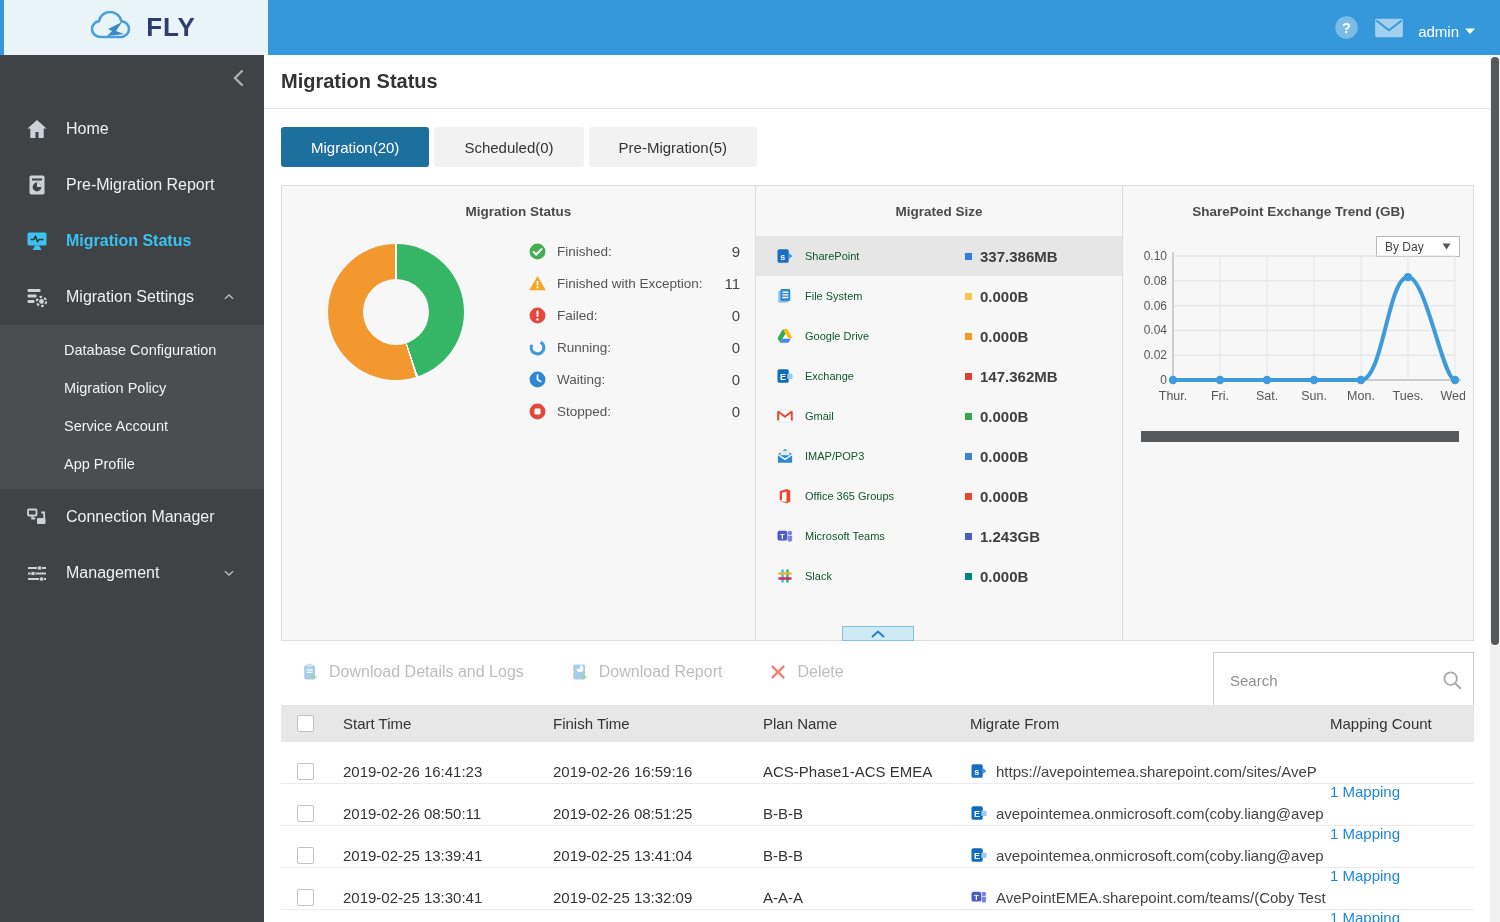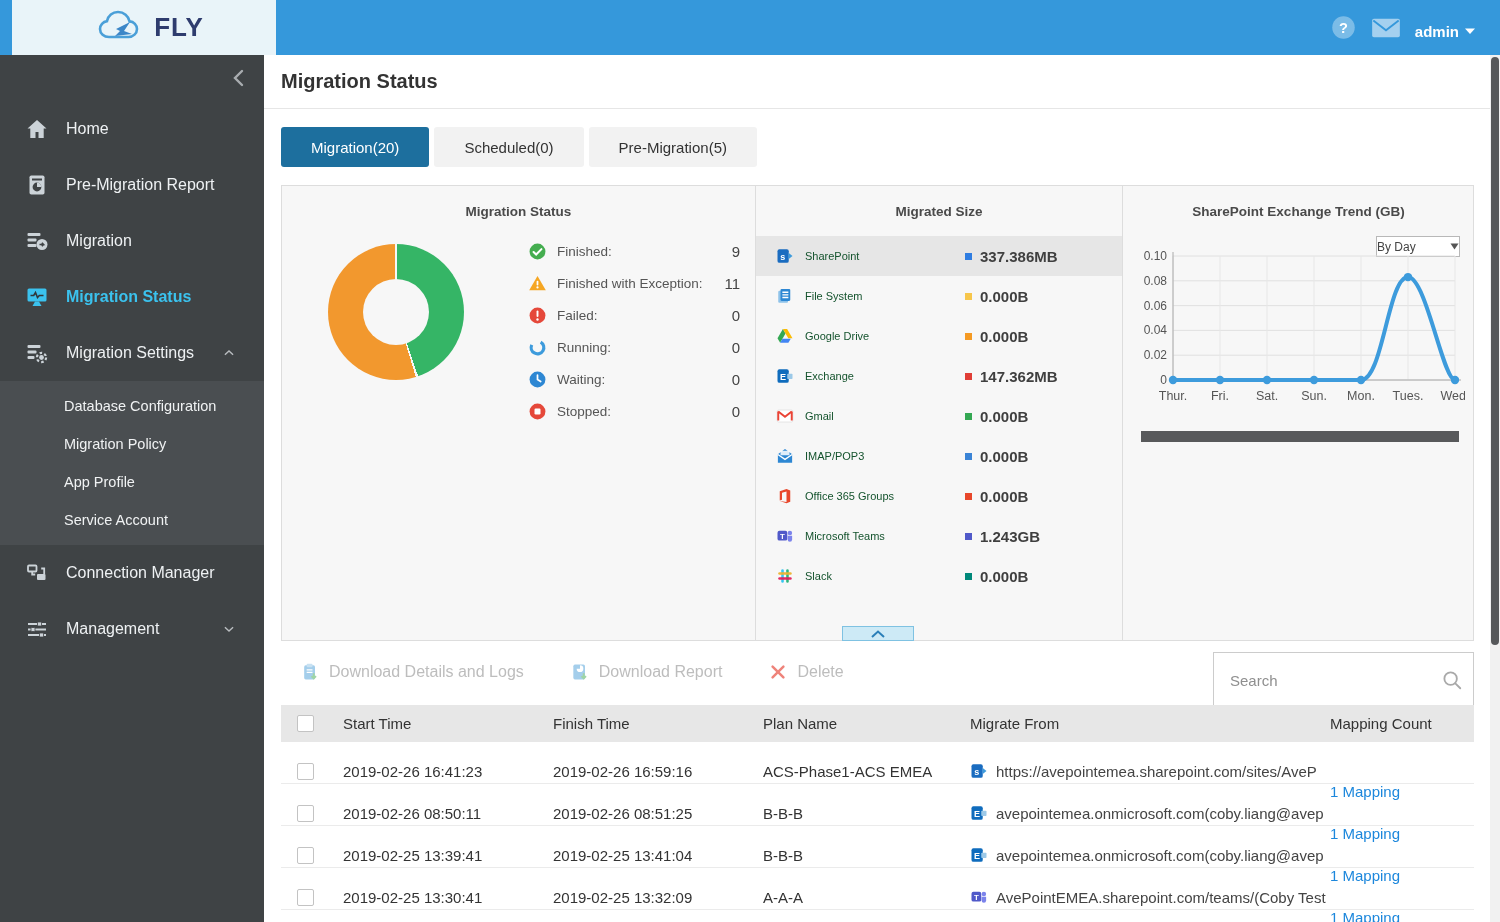--- a/index.html
+++ b/index.html
@@ -1,24 +1,24 @@
 <!DOCTYPE html>
 <html><head>
 <meta charset="utf-8">
 <style>
   * { margin:0; padding:0; box-sizing:border-box; }
   html,body { width:1500px; height:922px; overflow:hidden; font-family:"Liberation Sans", sans-serif; background:#fff; }
   .app { position:relative; width:1500px; height:922px; }
 
   
   .topbar { position:absolute; left:0; top:0; width:1500px; height:55px; background:#3598db; }
-  .brand { position:absolute; left:12px; top:0; width:264px; height:55px; background:#e9f4f9; display:flex; align-items:center; justify-content:center; gap:6px;padding-left:12px; }
+  .brand { position:absolute; left:4px; top:0; width:264px; height:55px; background:#e9f4f9; display:flex; align-items:center; justify-content:center; gap:6px;padding-left:12px; }
   .brand .fly-text { font-size:26px; font-weight:bold; color:#2e3c6e; letter-spacing:1px; }
   .top-right { position:absolute; right:24px; top:0; height:55px; display:flex; align-items:center; gap:14px; }
-  .top-right .user { color:#fff; font-size:15px; font-weight:bold; display:flex; align-items:center; gap:5px; cursor:pointer;margin-top:8px; }
+  .top-right .user { color:#fff; font-size:15px; font-weight:normal; display:flex; align-items:center; gap:5px; cursor:pointer;margin-top:8px; }
 
   
   .sidebar { position:absolute; left:0; top:55px; width:264px; height:867px; background:#3f4345; }
   .side-collapse { height:46px; display:flex; align-items:center; justify-content:flex-end; padding-right:18px; }
   .side-item { height:56px; display:flex; align-items:center; padding:0 20px 0 22px; cursor:pointer; color:#eef1f3; font-size:16px; }
   .side-item .ic { width:30px; display:flex; justify-content:center; }
   .side-item .lbl { margin-left:14px; flex:1; }
   .side-item.active .lbl { color:#3bc2ee; font-weight:bold; }
   .submenu { background:#4a4e51; padding:6px 0; }
   .sub-item { height:38px; display:flex; align-items:center; padding-left:64px; color:#f0f2f3; font-size:14.5px; cursor:pointer; }
@@ -48,21 +48,21 @@
   .legend .lrow .ic { float:left; margin-right:10px; margin-top:1px; }
   .legend .lrow .val { float:right; font-size:15px; color:#444; }
 
   .sizelist { position:absolute; top:50px; left:0; right:0; }
   .srow { height:40px; display:flex; align-items:center; padding-left:20px; cursor:pointer; }
   .srow.selected { background:#e6e6e6; }
   .srow .nm { margin-left:11px; font-size:11px; color:#14532d; width:160px; }
   .srow .bullet { width:7px; height:7px; margin-right:8px; }
   .srow .sz { font-size:15px; font-weight:bold; color:#3f3f3f; }
 
-  .byday { position:absolute; right:14px; top:50px; width:84px; height:21px; background:#fff; border:1px solid #b8b8b8; display:flex; align-items:center; justify-content:space-between; padding:0 0; font-size:12px; color:#444; cursor:pointer; }
+  .byday { position:absolute; right:14px; top:50px; width:84px; height:21px; background:#fff; border:1px solid #b8b8b8; display:flex; align-items:center; justify-content:space-between; padding:0 8px; font-size:12px; color:#444; cursor:pointer; }
   .trend-svg { position:absolute; left:10px; top:58px; }
   .hscroll { position:absolute; left:18px; top:245px; width:318px; height:11px; background:#58595b; }
 
   .collapse-btn { position:absolute; left:50%; transform:translateX(-50%); bottom:-1px; width:72px; height:15px; background:#cdeaf6; border:1px solid #7fc2e2; display:flex; align-items:center; justify-content:center; cursor:pointer; }
 
   
   .toolbar { position:absolute; left:17px; top:594px; width:1193px; height:46px; display:flex; align-items:center; }
   .tbtn { display:flex; align-items:center; gap:9px; font-size:16px; color:#bdbdbd; cursor:default; margin-right:46px; }
   .tbtn:first-child { margin-left:19px; }
   .tbtn .ic { opacity:.55; display:flex; }
@@ -141,32 +141,20 @@
           <span class="ic" style="display: flex;">
             <svg width="24" height="24" viewBox="0 0 24 24">
               <rect x="4.5" y="2.5" width="15" height="19" rx="1.8" fill="#ccd3d8"></rect>
               <rect x="7" y="5.5" width="10" height="2" fill="#3f4345"></rect>
               <circle cx="12" cy="14" r="4.4" fill="#3f4345"></circle>
               <path d="M12 14V9.6a4.4 4.4 0 0 1 4.4 4.4z" fill="#ccd3d8"></path>
             </svg>
           </span>
           <span class="lbl">Pre-Migration Report</span>
         </div>
-        <div class="side-item">
-          <span class="ic" style="display: flex;">
-            <svg width="24" height="24" viewBox="0 0 24 24">
-              <rect x="2.5" y="4" width="13" height="3" rx="1" fill="#ccd3d8"></rect>
-              <rect x="2.5" y="9.5" width="9" height="3" rx="1" fill="#ccd3d8"></rect>
-              <rect x="2.5" y="15" width="9" height="3" rx="1" fill="#ccd3d8"></rect>
-              <circle cx="17" cy="15.5" r="5.5" fill="#ccd3d8"></circle>
-              <path d="M14.5 15.5h4l-1.6-1.8M18.5 15.5l-1.6 1.8" stroke="#3f4345" stroke-width="1.6" fill="none"></path>
-            </svg>
-          </span>
-          <span class="lbl">Migration</span>
-        </div>
         <div class="side-item active">
           <span class="ic" style="display: flex;">
             <svg width="24" height="24" viewBox="0 0 24 24">
               <rect x="2.5" y="3.5" width="19" height="13" rx="1.5" fill="#3bc2ee"></rect>
               <path d="M5.5 10.5h3.2l1.8-3 2 5 1.8-2h4.2" fill="none" stroke="#30373b" stroke-width="1.6"></path>
               <path d="M10 16.5 7.5 21h9L14 16.5z" fill="#3bc2ee"></path>
             </svg>
           </span>
           <span class="lbl">Migration Status</span>
         </div>
@@ -184,22 +172,22 @@
           <span class="ic" style="display: flex;">
             <svg width="14" height="14" viewBox="0 0 24 24">
               <path d="M5 15l7-6.5L19 15" fill="none" stroke="#b9bdc0" stroke-width="2.4"></path>
             </svg>
           </span>
         </div>
       </nav>
     <div id="side-sub" class="submenu">
         <div class="sub-item">Database Configuration</div>
         <div class="sub-item">Migration Policy</div>
+        <div class="sub-item">Service Account</div>
         <div class="sub-item">App Profile</div>
-        <div class="sub-item">Service Account</div>
       </div>
     <nav id="side-bottom">
         <div class="side-item">
           <span class="ic" style="display: flex;">
             <svg width="24" height="24" viewBox="0 0 24 24">
               <rect x="3" y="4.5" width="8.5" height="6" rx="1" fill="none" stroke="#ccd3d8" stroke-width="1.8"></rect>
               <path d="M7.2 10.5v3h3" stroke="#ccd3d8" stroke-width="1.8" fill="none"></path>
               <rect x="12" y="13" width="8.5" height="6" rx="1" fill="#ccd3d8"></rect>
               <path d="M16.2 7.5h3v5.5" stroke="#ccd3d8" stroke-width="1.8" fill="none"></path>
             </svg>

